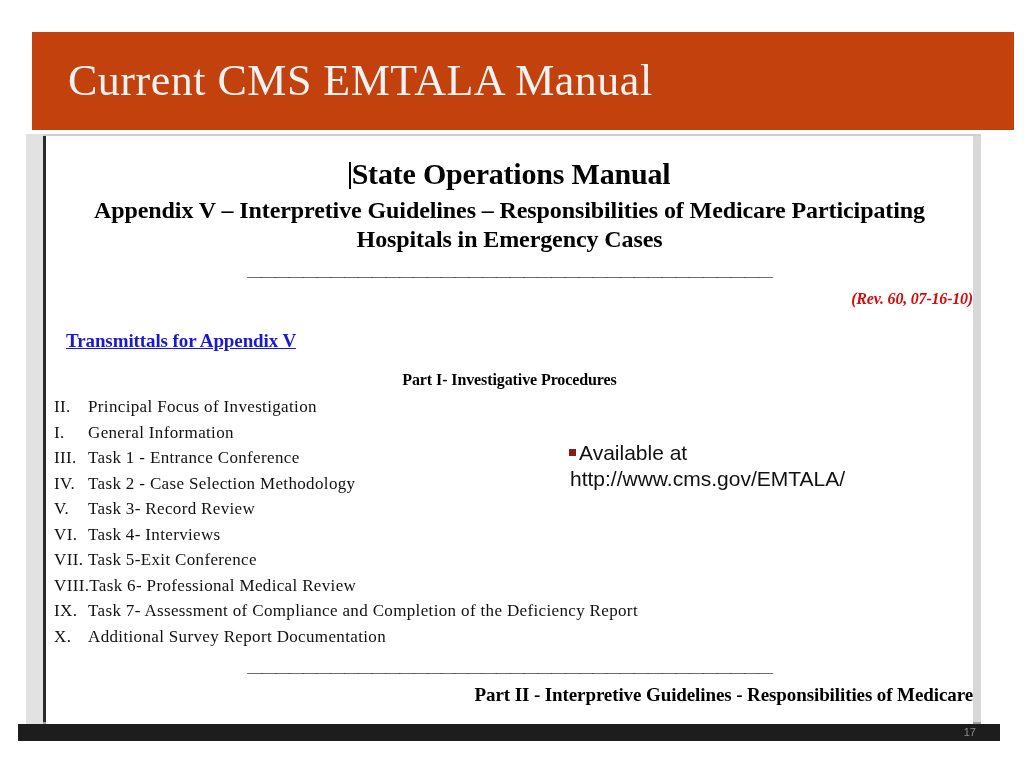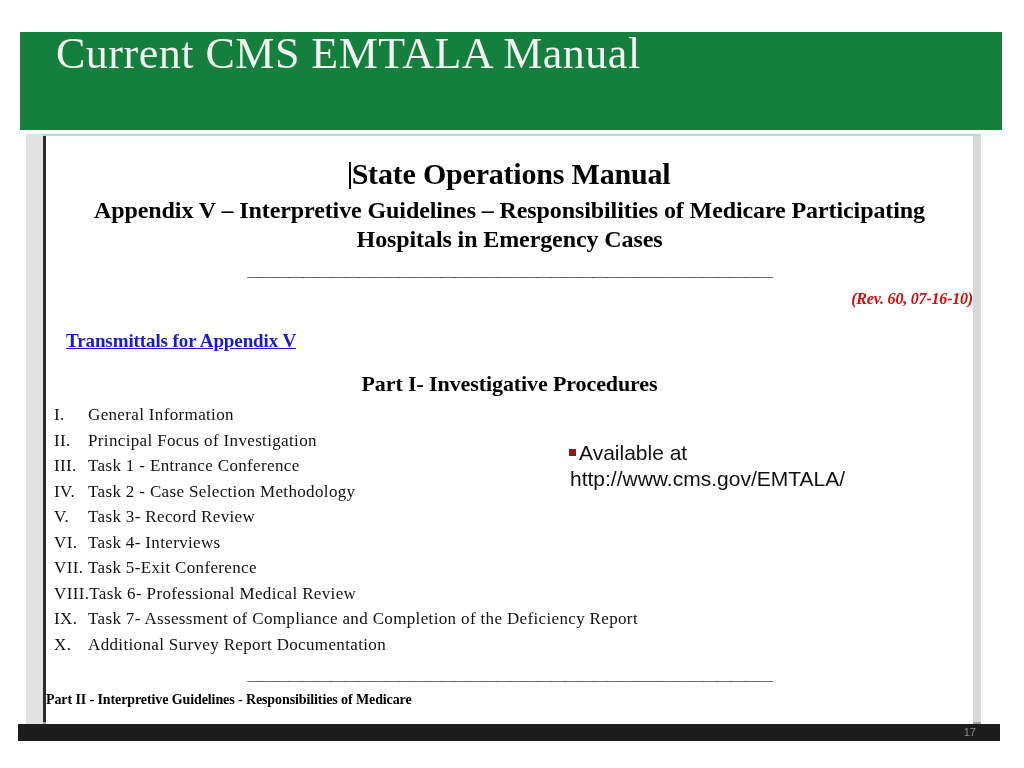--- a/index.html
+++ b/index.html
@@ -18,28 +18,28 @@
   #slide {
     position: relative;
     width: 1024px;
     height: 768px;
     background: #ffffff;
   }
 
   
   #title-bar {
     position: absolute;
-    left: 20px;
+    left: 32px;
     top: 32px;
     width: 982px;
     height: 98px;
-    background: #15803d;
+    background: #c2410c;
     box-sizing: border-box;
     display: flex;
-    align-items: flex-start;
+    align-items: center;
   }
   #title-text {
     color: #f2f2f2;
     font-family: "Liberation Serif", serif;
     font-size: 44px;
     font-weight: 400;
     letter-spacing: 0.5px;
     padding-left: 36px;
     line-height: 1;
     white-space: nowrap;
@@ -184,21 +184,21 @@
     font-size: 19px;
     font-weight: bold;
     color: #1a1ad0;
     text-decoration: underline;
     display: inline-block;
     letter-spacing: -0.1px;
   }
 
   #doc-part1 {
     text-align: center;
-    font-size: 22px;
+    font-size: 16px;
     font-weight: bold;
     margin-top: 19px;
     letter-spacing: -0.1px;
   }
 
   #doc-list {
     margin: 5px 0 0 8px;
     padding: 0;
     list-style: none;
   }
@@ -211,22 +211,22 @@
     white-space: nowrap;
   }
   #doc-list li .num {
     display: inline-block;
     min-width: 34px;
   }
 
   #rule-bottom { margin-top: 16px; }
 
   #doc-part2 {
-    text-align: left;
-    font-size: 14px;
+    text-align: right;
+    font-size: 19px;
     font-weight: bold;
     margin-top: 4px;
     letter-spacing: -0.1px;
   }
 
   
   #callout {
     position: absolute;
     left: 569px;
     top: 440px;
@@ -283,22 +283,22 @@
 
       <div id="doc-rev">(Rev. 60, 07-16-10)</div>
 
       <div style="padding-left:8px;">
         <a id="doc-transmittals" href="#">Transmittals for Appendix V</a>
       </div>
 
       <div id="doc-part1" class="doc-serif">Part I- Investigative Procedures</div>
 
       <ul id="doc-list">
+        <li><span class="num">II.</span><span>Principal Focus of Investigation</span></li>
         <li><span class="num">I.</span><span>General Information</span></li>
-        <li><span class="num">II.</span><span>Principal Focus of Investigation</span></li>
         <li><span class="num">III.</span><span>Task 1 - Entrance Conference</span></li>
         <li><span class="num">IV.</span><span>Task 2 - Case Selection Methodology</span></li>
         <li><span class="num">V.</span><span>Task 3- Record Review</span></li>
         <li><span class="num">VI.</span><span>Task 4- Interviews</span></li>
         <li><span class="num">VII.</span><span>Task 5-Exit Conference</span></li>
         <li><span class="num">VIII.</span><span>Task 6- Professional Medical Review</span></li>
         <li><span class="num">IX.</span><span>Task 7- Assessment of Compliance and Completion of the Deficiency Report</span></li>
         <li><span class="num">X.</span><span>Additional Survey Report Documentation</span></li>
       </ul>
 

